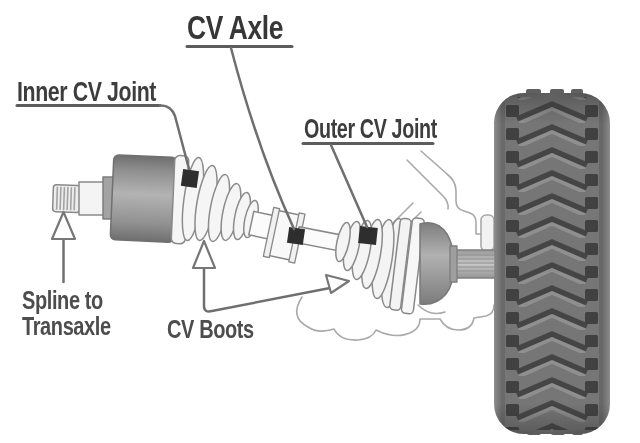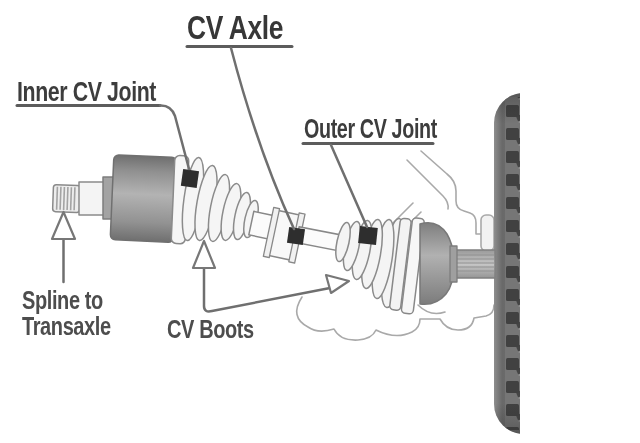--- a/index.html
+++ b/index.html
@@ -1,17 +1,17 @@
 <!DOCTYPE html>
 <html><head>
 <meta charset="utf-8">
 <style>
   html,body{margin:0;padding:0;background:#fff;}
   #stage{
-    position:relative;width:520px;height:443px;overflow:hidden;
+    position:relative;width:640px;height:443px;overflow:hidden;
     background:#ffffff;font-family:"Liberation Sans",sans-serif;
   }
   #artwork{position:absolute;left:0;top:0;}
   .lbl{
     position:absolute;font-weight:700;color:#3f3f3f;
     transform-origin:left top;white-space:pre;letter-spacing:-0.5px;line-height:1.05;
   }
   #lbl-title   {left:187px;top:11px;  font-size:33px;transform:scaleX(0.80);color:#373737;}
   #lbl-inner   {left:17px; top:78px;  font-size:27px;transform:scaleX(0.79);color:#3d3d3d;}
   #lbl-outer   {left:304px;top:115px; font-size:27px;transform:scaleX(0.73);color:#3d3d3d;}

